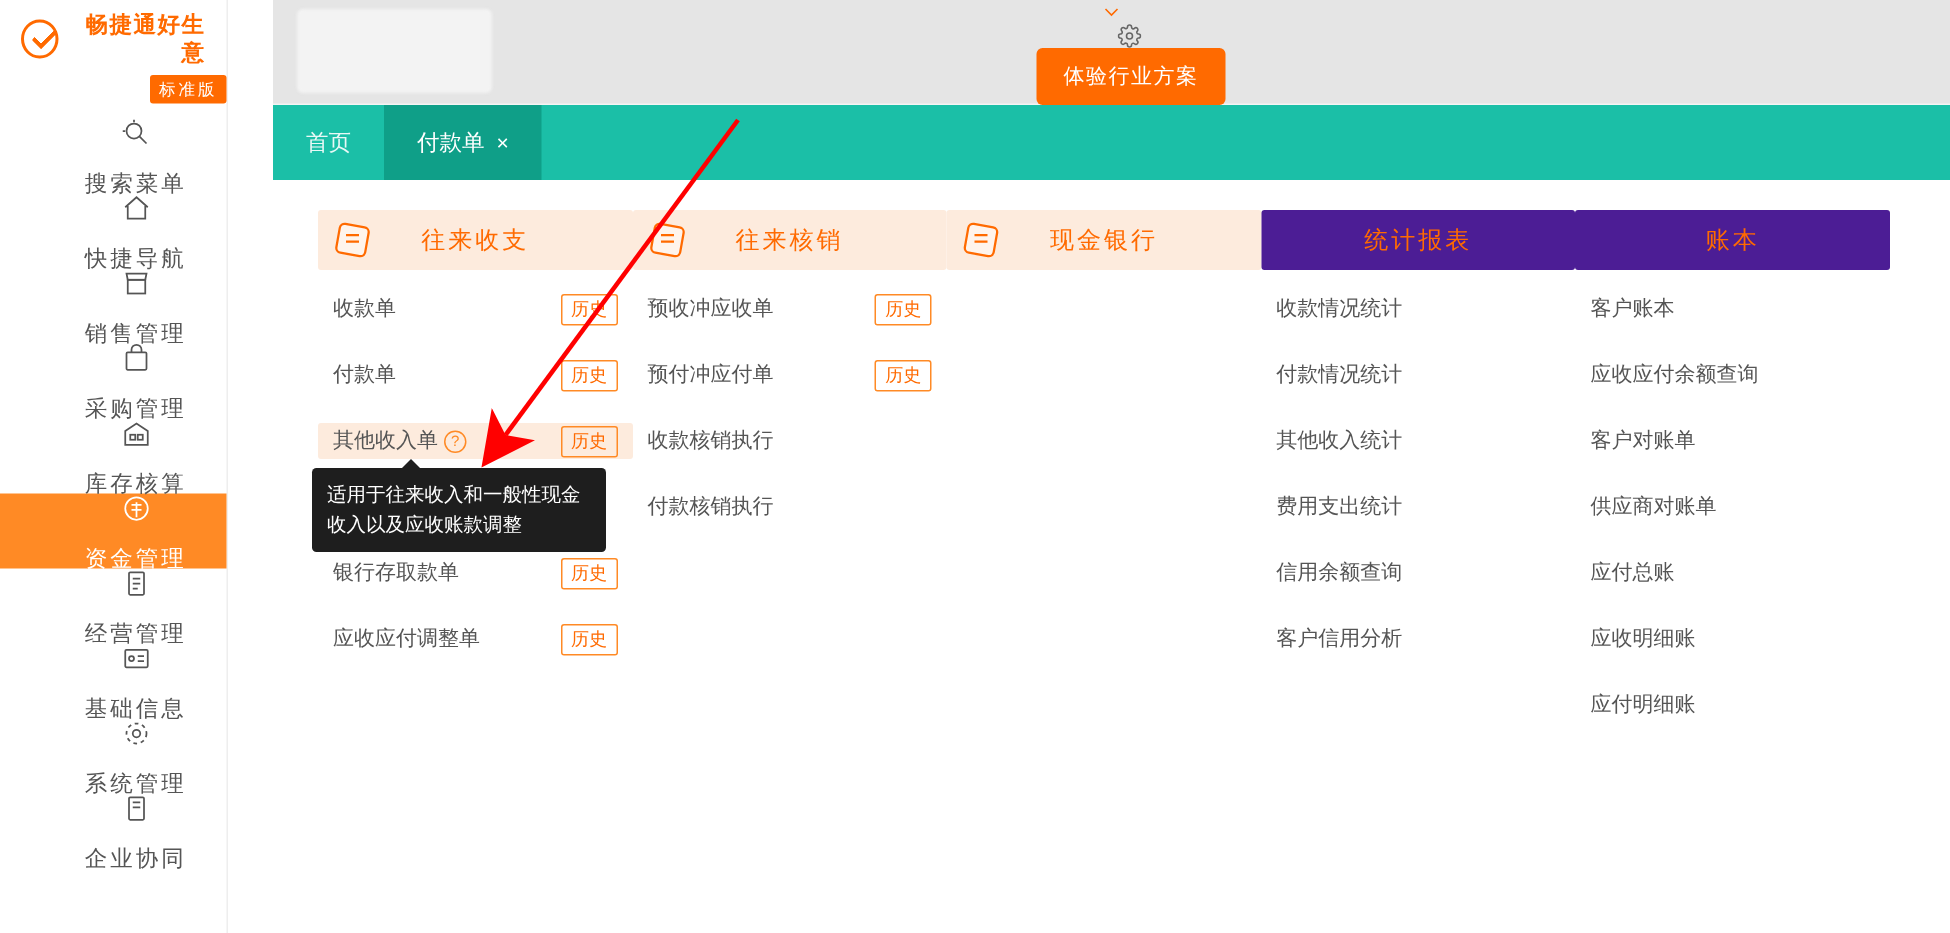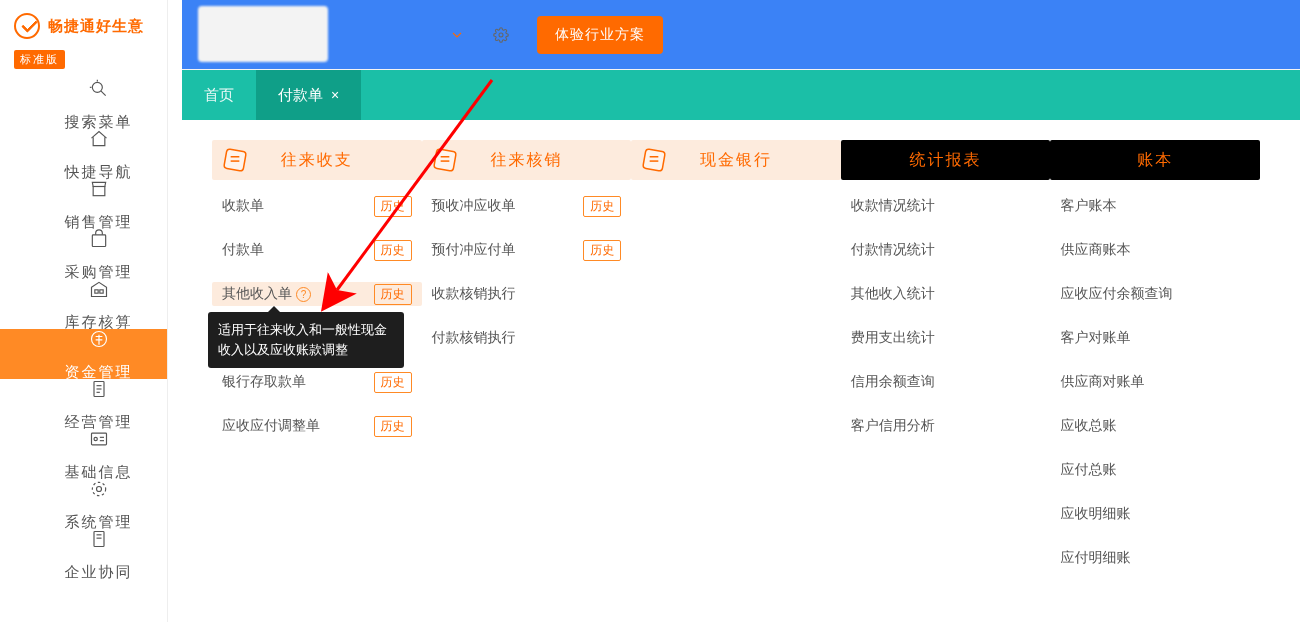--- a/index.html
+++ b/index.html
@@ -1,56 +1,56 @@
 <!DOCTYPE html>
 <html><head>
   <meta charset="utf-8">
   <style>
     * { margin: 0; padding: 0; box-sizing: border-box; }
     html, body { width: 1300px; height: 622px; font-family: "Microsoft YaHei", "PingFang SC", Arial, sans-serif; background: #fff; color: #333; overflow: hidden; font-size: 14px; }
     .page { position: relative; width: 1300px; height: 622px; }
 
     
-    .sidebar { position: absolute; left: 0; top: 0; width: 168px; height: 622px; background: #fff; border-right: 1px solid #eee; }
+    .sidebar { position: absolute; left: 0; top: 0; width: 152px; height: 622px; background: #fff; border-right: 1px solid #eee; text-align: right; }
     .logo-wrap { padding: 8px 14px 4px 14px; height: 48px; display: flex; align-items: center; gap: 8px; }
     .logo-mark { width: 26px; height: 26px; border-radius: 50%; border: 2px solid #ff6a00; position: relative; }
     .logo-mark::after { content: ""; position: absolute; left: 9px; top: 2px; width: 6px; height: 12px; border-right: 3px solid #ff6a00; border-bottom: 3px solid #ff6a00; transform: rotate(45deg); border-radius: 1px; }
     .logo-text { color: #ff6a00; font-weight: 600; font-size: 15px; letter-spacing: 1px; }
     .edition-badge { margin: 2px 0 6px 14px; display: inline-block; background: #ff6a00; color: #fff; font-size: 11px; padding: 2px 6px; border-radius: 2px; letter-spacing: 2px; }
 
     .sidebar-list { margin-top: 4px; }
     .sidebar-item { height: 50px; display: flex; align-items: center; gap: 14px; padding-left: 30px; cursor: pointer; color: #555; flex-direction: column; }
     .sidebar-item.active { background: #ff8a25; color: #fff; }
     .sidebar-icon { width: 22px; height: 22px; display: flex; align-items: center; justify-content: center; color: inherit; }
     .sidebar-icon svg { width: 20px; height: 20px; stroke: currentColor; fill: none; stroke-width: 1.4; }
     .sidebar-label { font-size: 15px; letter-spacing: 2px; }
 
     
-    .topbar { position: absolute; left: 182px; top: 0; right: 0; height: 70px; background: #3b82f6; border-bottom: 1px solid #f4f4f4; display: flex; align-items: center; }
+    .topbar { position: absolute; left: 182px; top: 0; right: 0; height: 70px; background: #e5e5e5; border-bottom: 1px solid #f4f4f4; display: flex; align-items: center; flex-direction: column; }
     .topbar-blur { position: absolute; left: 16px; top: 6px; width: 130px; height: 56px; background: #f3f3f3; filter: blur(1px); border-radius: 4px; }
     .topbar-spacer { width: 265px; }
     .caret-btn { width: 20px; height: 20px; display: flex; align-items: center; justify-content: center; color: #ff6a00; cursor: pointer; }
     .gear-btn { width: 20px; height: 20px; margin-left: 24px; display: flex; align-items: center; justify-content: center; color: #666; cursor: pointer; }
     .gear-btn svg, .caret-btn svg { width: 16px; height: 16px; stroke: currentColor; fill: none; stroke-width: 1.6; }
     .trial-btn { margin-left: 26px; background: #ff6a00; color: #fff; border: none; border-radius: 4px; padding: 10px 18px; font-size: 14px; letter-spacing: 1px; cursor: pointer; }
 
     
     .tabsbar { position: absolute; left: 182px; top: 70px; right: 0; height: 50px; background: #1bbfa7; display: flex; align-items: stretch; }
     .tab { padding: 16px 22px; display: flex; align-items: center; color: #fff; font-size: 15px; gap: 8px; cursor: pointer; }
     .tab.inactive { color: rgba(255,255,255,.9); }
     .tab.active { background: #0f9f88; position: relative; }
     .tab-close { font-size: 14px; line-height: 1; cursor: pointer; }
 
     
     .content { position: absolute; left: 182px; top: 120px; right: 0; bottom: 0; padding: 20px 40px 0 30px; background: #fff; display: flex; }
     .col { flex: 1; min-width: 0; display: flex; flex-direction: column; }
     .section-head { height: 40px; background: #fdebdd; display: flex; align-items: center; justify-content: center; color: #ff6a00; font-size: 16px; letter-spacing: 2px; border-radius: 2px; position: relative; }
     .section-head .head-icon { position: absolute; left: 10px; top: 7px; width: 26px; height: 26px; }
     .section-head .head-icon svg { width: 26px; height: 26px; stroke: #ff6a00; fill: #fff4ec; stroke-width: 1.4; }
-    .section-head.plain { background: #000000; }
+    .section-head.plain { background: #4c1d95; }
     .section-body { padding: 14px 10px 0 10px; display: flex; flex-direction: column; gap: 20px; }
     .row-item { height: 24px; display: flex; align-items: center; justify-content: space-between; cursor: pointer; }
     .row-label { color: #555; font-size: 14px; display: flex; align-items: center; gap: 4px; }
     .row-label .q { width: 15px; height: 15px; border-radius: 50%; border: 1px solid #ff8a25; color: #ff8a25; font-size: 10px; display: flex; align-items: center; justify-content: center; }
     .hist-tag { border: 1px solid #ff8a25; color: #ff6a00; font-size: 12px; padding: 1px 6px; border-radius: 2px; cursor: pointer; margin-left: 20px; }
     .row-item.hovered { background: #fdebdd; margin: 0 -10px; padding: 0 10px; border-radius: 2px; }
 
     
     .tooltip { position: absolute; left: 208px; top: 312px; width: 196px; background: #1e1e1e; color: #fff; font-size: 13px; line-height: 1.55; padding: 8px 10px; border-radius: 3px; pointer-events: none; z-index: 30; }
     .tooltip::after { content: ""; position: absolute; top: -6px; left: 60px; width: 0; height: 0; border-left: 6px solid transparent; border-right: 6px solid transparent; border-bottom: 6px solid #1e1e1e; }
@@ -335,41 +335,31 @@
           <span>账本</span>
         </div>
         <div class="section-body">
           <div class="row-item">
             <span class="row-label">
               <span>客户账本</span>
             </span>
           </div>
           <div class="row-item">
             <span class="row-label">
-              <span>供应商账本</span>
-            </span>
-          </div>
-          <div class="row-item">
-            <span class="row-label">
               <span>应收应付余额查询</span>
             </span>
           </div>
           <div class="row-item">
             <span class="row-label">
               <span>客户对账单</span>
             </span>
           </div>
           <div class="row-item">
             <span class="row-label">
               <span>供应商对账单</span>
-            </span>
-          </div>
-          <div class="row-item">
-            <span class="row-label">
-              <span>应收总账</span>
             </span>
           </div>
           <div class="row-item">
             <span class="row-label">
               <span>应付总账</span>
             </span>
           </div>
           <div class="row-item">
             <span class="row-label">
               <span>应收明细账</span>

